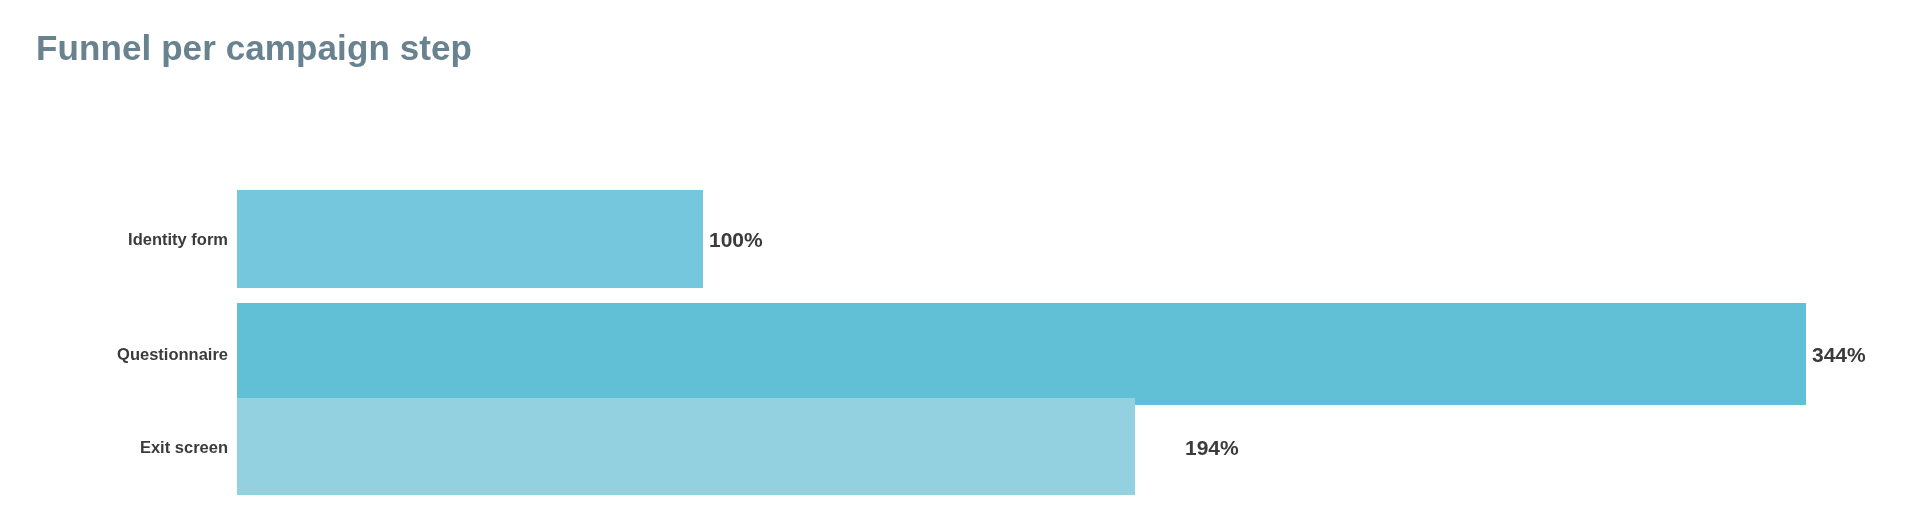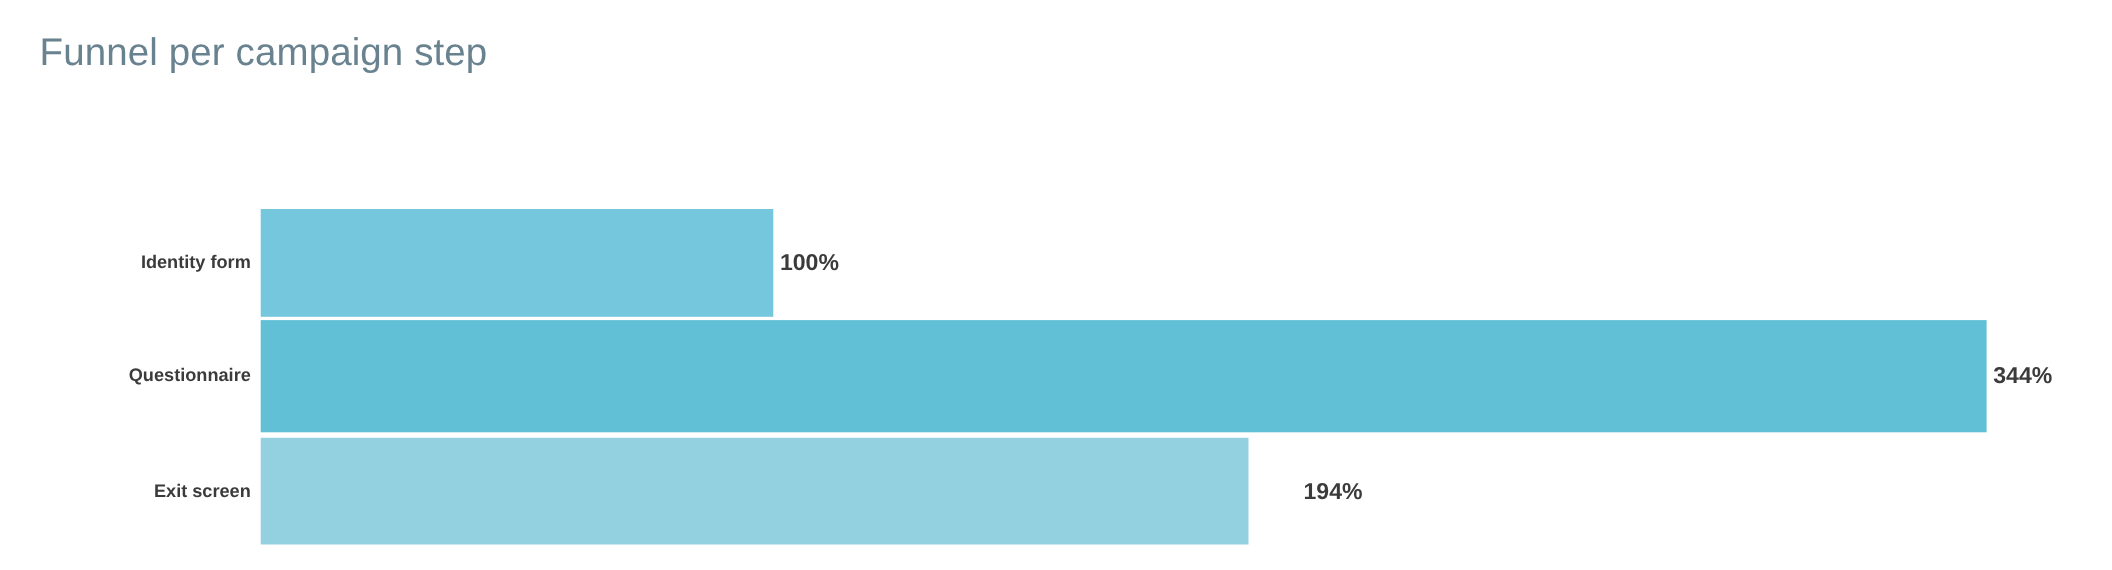--- a/index.html
+++ b/index.html
@@ -22,21 +22,21 @@
     height: 518px;
     background: #ffffff;
   }
 
   
   .chart-title {
     position: absolute;
     left: 36px;
     top: 26px;
     font-size: 35px;
-    font-weight: 400;
+    font-weight: 700;
     letter-spacing: 0.1px;
     color: #69828f;
     white-space: nowrap;
     line-height: 44px;
   }
 
   
   .plot {
     position: absolute;
     left: 0;
@@ -90,21 +90,21 @@
 
   <div class="chart-title">Funnel per campaign step</div>
 
   <div class="plot">
 
   <div class="bar-row" style="top: 0px; height: 306px;">
         <div class="bar-label" style="top: 49px; color: rgb(59, 59, 59);">Identity form</div>
         <div class="bar-rect" style="left: 237px; top: 0px; width: 466px; height: 98px; background: rgb(116, 199, 220);"></div>
         <div class="bar-value" style="left: 709px; top: 49px; color: rgb(59, 59, 59);">100%</div>
       </div>
-      <div class="bar-row" style="top: 0px; height: 306px;">
+      <div class="bar-row" style="top: 12px; height: 306px;">
         <div class="bar-label" style="top: 152px; color: rgb(59, 59, 59);">Questionnaire</div>
         <div class="bar-rect" style="left: 237px; top: 101px; width: 1569px; height: 102px; background: rgb(98, 192, 214);"></div>
         <div class="bar-value" style="left: 1812px; top: 152px; color: rgb(59, 59, 59);">344%</div>
       </div>
       <div class="bar-row" style="top: 0px; height: 306px;">
         <div class="bar-label" style="top: 256.5px; color: rgb(59, 59, 59);">Exit screen</div>
         <div class="bar-rect" style="left: 237px; top: 208px; width: 898px; height: 97px; background: rgb(147, 209, 225);"></div>
         <div class="bar-value" style="left: 1141px; top: 256.5px; color: rgb(59, 59, 59); margin-left: 44px;">194%</div>
       </div>
     </div>

